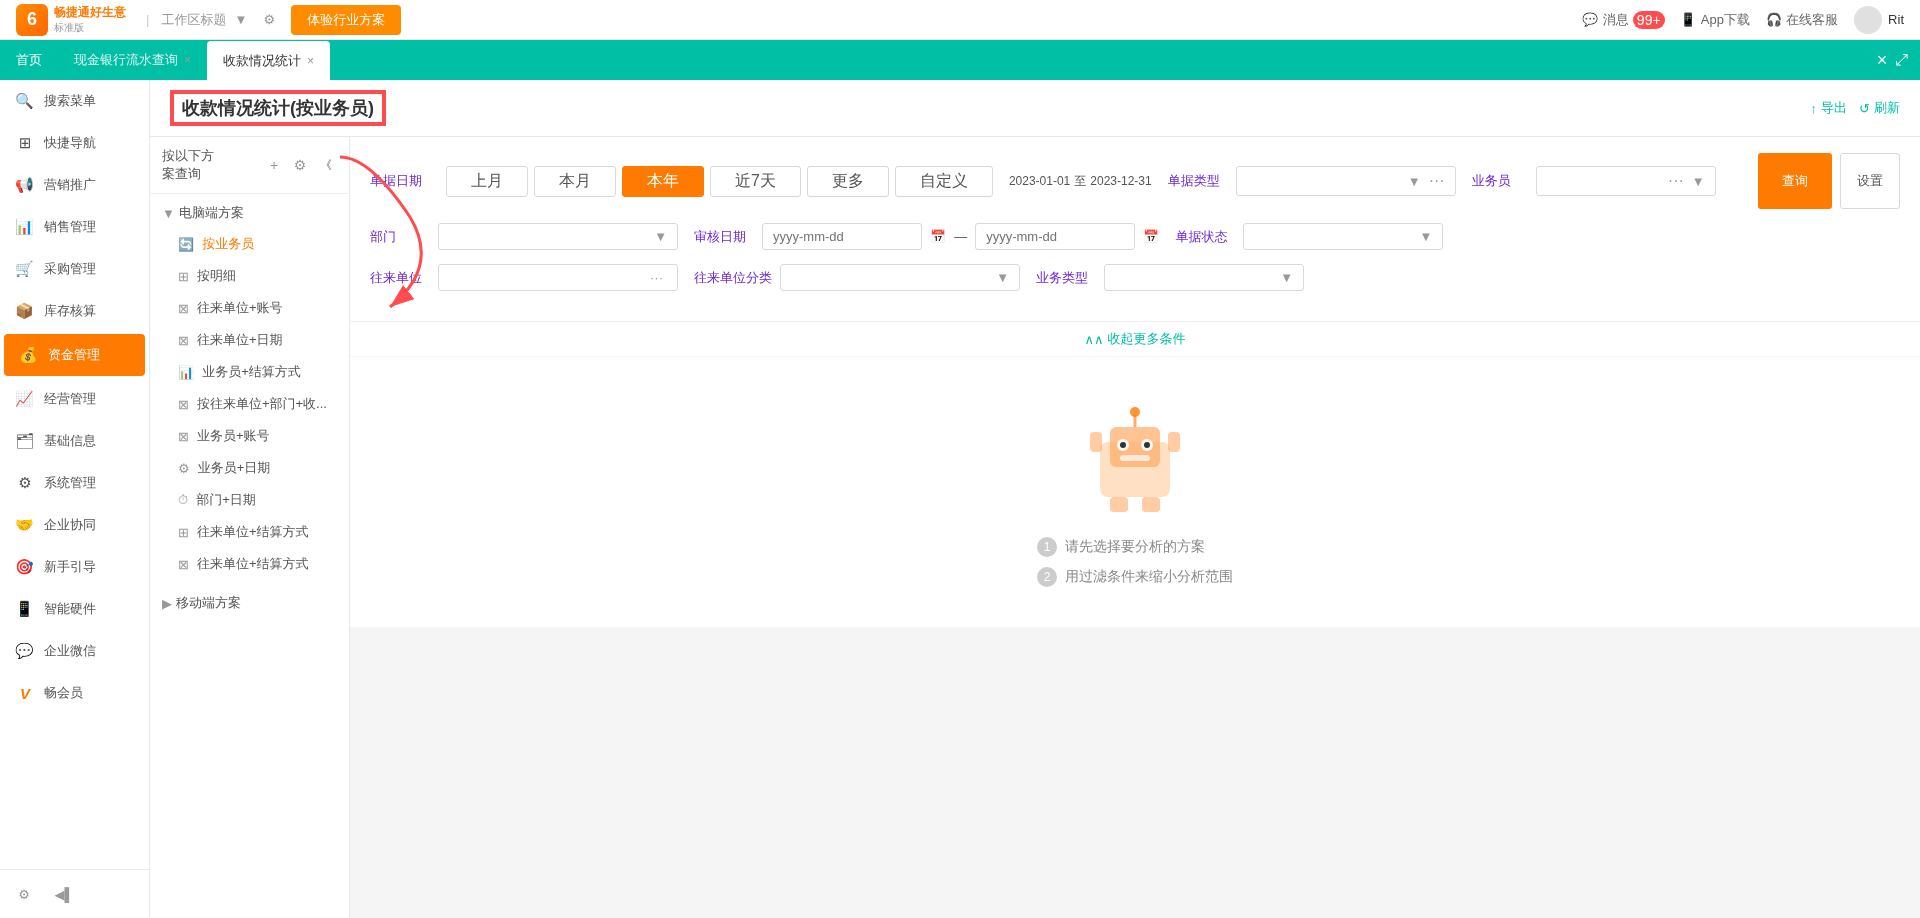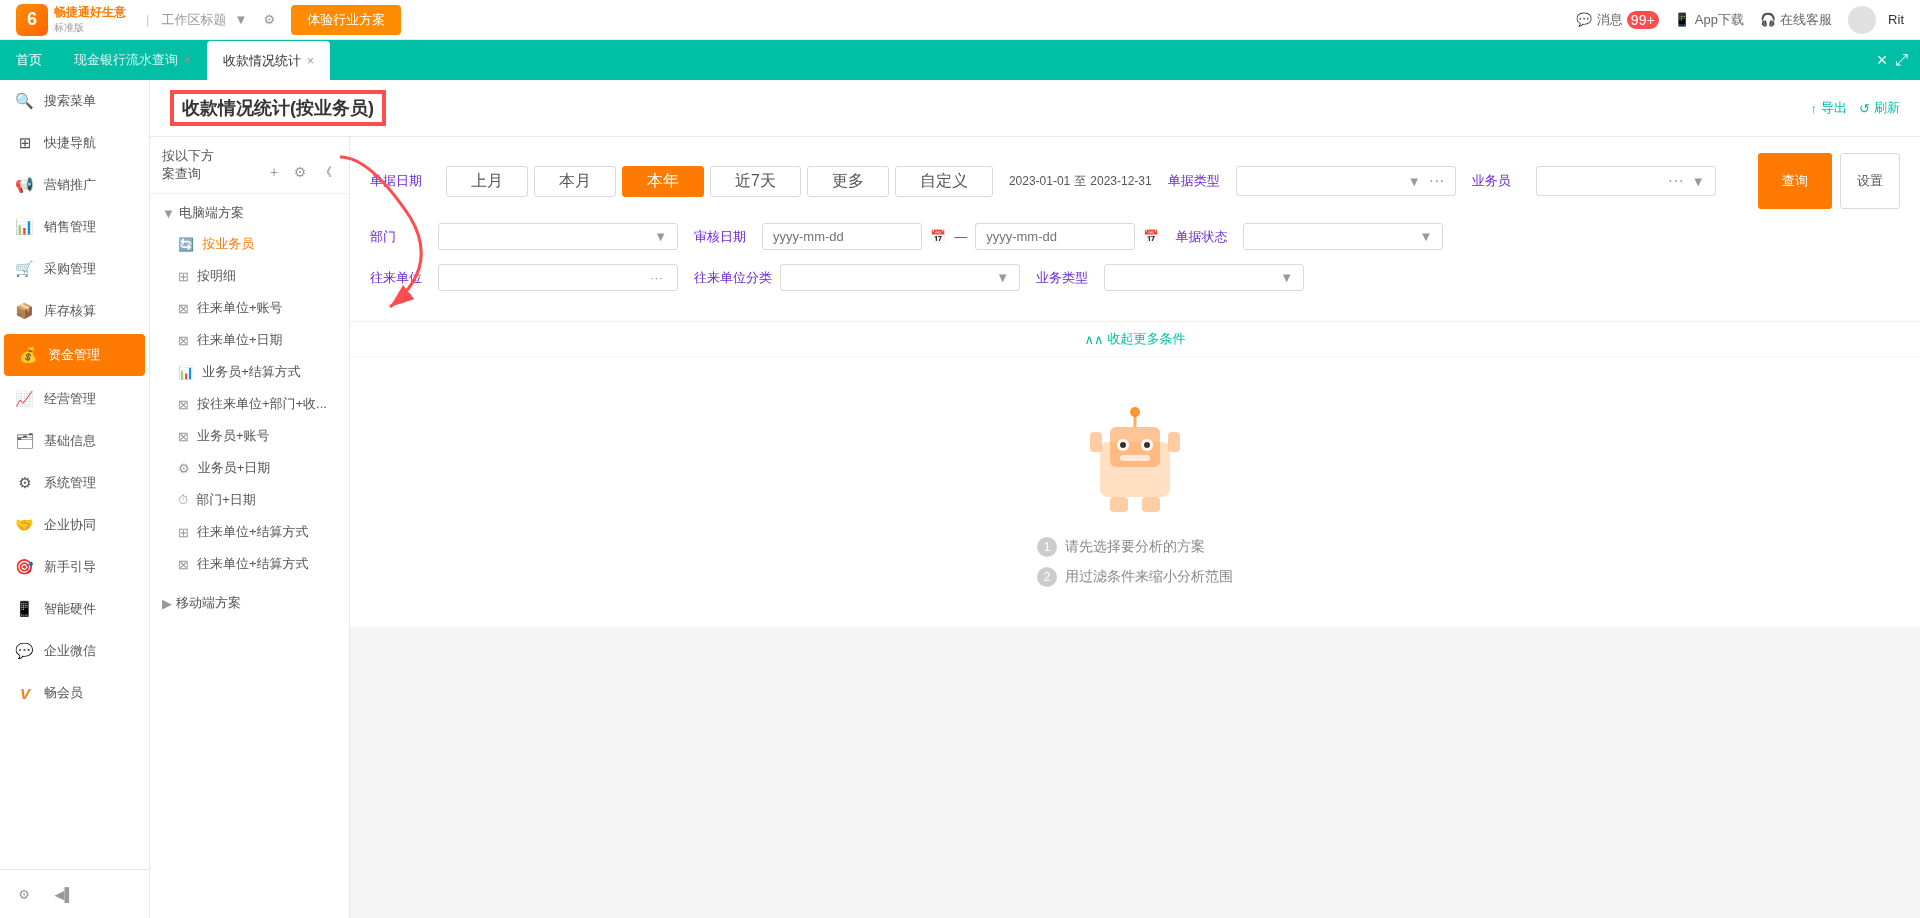--- a/index.html
+++ b/index.html
@@ -41,21 +41,21 @@
     .page-header { background: #fff; padding: 10px 20px; display: flex; align-items: center; justify-content: space-between; border-bottom: 1px solid #e8e8e8; }
     .page-title { font-size: 18px; font-weight: bold; color: #333; border: 2px solid #ff4d4f; padding: 2px 8px; }
     .page-actions { display: flex; gap: 12px; }
     .page-action-btn { display: flex; align-items: center; gap: 4px; color: #00bfa5; cursor: pointer; font-size: 13px; background: none; border: none; }
 
     
     .two-panel { display: flex; flex: 1; overflow: hidden; }
 
     
     .scheme-panel { width: 200px; background: #fff; border-right: 1px solid #e8e8e8; overflow-y: auto; position: relative; }
-    .scheme-header { display: flex; align-items: flex-end; justify-content: space-between; padding: 10px 12px; font-size: 13px; color: #555; border-bottom: 1px solid #f0f0f0; gap: 40px; }
+    .scheme-header { display: flex; align-items: center; justify-content: space-between; padding: 10px 12px; font-size: 13px; color: #555; border-bottom: 1px solid #f0f0f0; gap: 40px; }
     .scheme-header-actions { display: flex; gap: 4px; }
     .scheme-header-btn { width: 22px; height: 22px; display: flex; align-items: center; justify-content: center; cursor: pointer; color: #999; font-size: 14px; }
     .scheme-section { padding: 4px 0; }
     .scheme-section-title { display: flex; align-items: center; gap: 4px; padding: 6px 12px; cursor: pointer; color: #555; font-size: 13px; }
     .scheme-item { display: flex; align-items: center; gap: 8px; padding: 7px 12px 7px 28px; cursor: pointer; color: #555; font-size: 13px; }
     .scheme-item.active { color: #ff7a00; }
     .scheme-item .item-icon { font-size: 13px; color: #999; }
     .scheme-item.active .item-icon { color: #ff7a00; }
 
     
@@ -119,21 +119,21 @@
       <span class="badge">99+</span>
     </div>
     <div class="top-bar-right-item">
       <span>📱</span>
       <span>App下载</span>
     </div>
     <div class="top-bar-right-item">
       <span>🎧</span>
       <span>在线客服</span>
     </div>
-    <div style="display:flex;align-items:center;gap:12px;cursor:pointer;">
+    <div style="display:flex;align-items:center;gap:6px;cursor:pointer;">
       <div style="width:28px;height:28px;background:#e0e0e0;border-radius:50%;"></div>
       <span style="color:#333;font-size:13px;">Rit</span>
     </div>
   </div>
 </div>
 
 <div class="tab-bar">
   <div class="tab-item home">
     <span>首页</span>
   </div>

